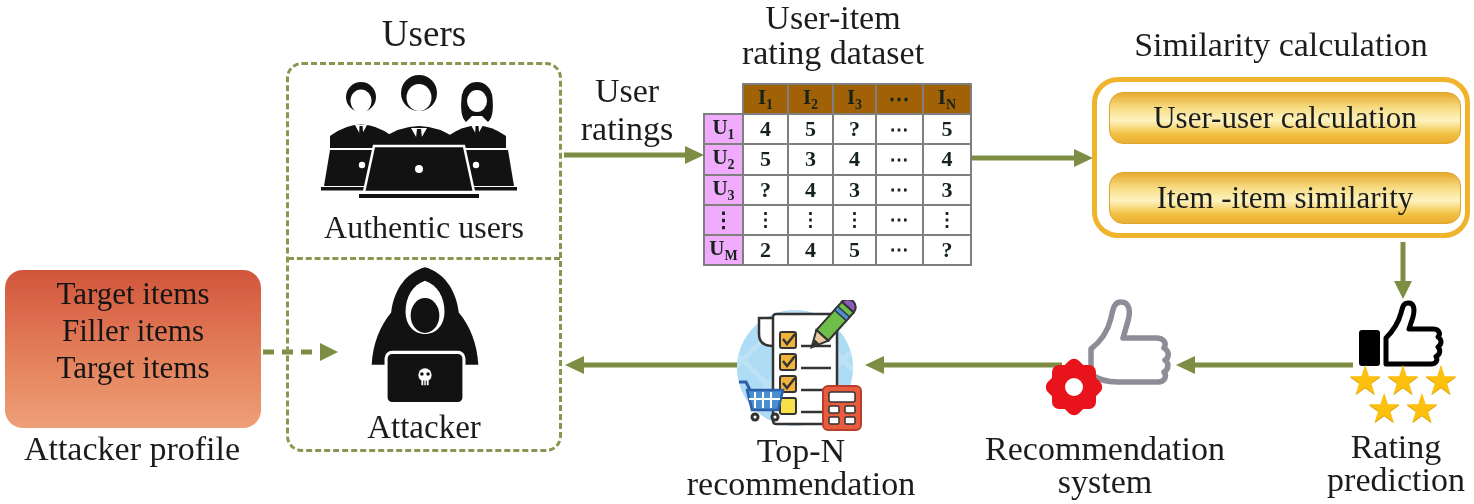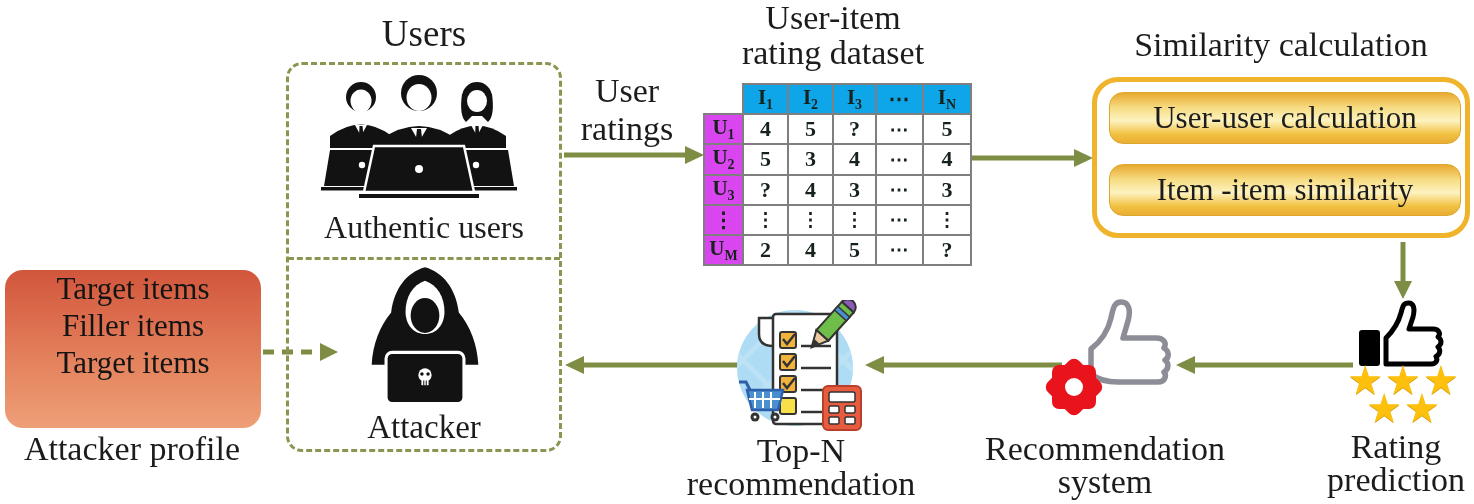--- a/index.html
+++ b/index.html
@@ -30,47 +30,47 @@
   .dataset-title{left:683px;top:0px;width:300px;font-size:34px;line-height:35px;}
 
   
   .rating-table{
     position:absolute;left:703px;top:83px;border-collapse:collapse;table-layout:fixed;
   }
   .rating-table td,.rating-table th{
     border:2px solid #7f7f7f;text-align:center;vertical-align:middle;
     font-weight:bold;font-size:22px;padding:0;height:28px;color:#15231a;
   }
-  .rating-table th.colhead{background:#0ea5e9;font-size:21px;}
-  .rating-table th.rowhead{background:#d946ef;font-size:21px;}
+  .rating-table th.colhead{background:#a16207;font-size:21px;}
+  .rating-table th.rowhead{background:#f0abfc;font-size:21px;}
   .rating-table td.corner,.rating-table th.corner{border:none;background:transparent;}
   .rating-table sub{font-size:14px;font-weight:bold;}
   .rating-table .dots{font-size:19px;letter-spacing:1px;}
   .rating-table .vdots{font-size:19px;line-height:14px;}
 
   
   .sim-title{left:1092px;top:26px;width:378px;font-size:34px;}
   .sim-box{
     position:absolute;left:1092px;top:77px;width:378px;height:161px;box-sizing:border-box;
     border:5px solid #f0b42c;border-radius:26px;background:#fff;
   }
   .sim-btn{
     position:absolute;left:12px;width:352px;height:52px;border-radius:14px;
     background:linear-gradient(180deg,#e8a930 0%,#f7dd84 30%,#fdf3c0 55%,#f2c243 82%,#e9ad33 100%);
     border:1px solid #dda62e;box-sizing:border-box;
     font-size:31px;text-align:center;line-height:50px;color:#1c1c1c;white-space:nowrap;
   }
   .sim-btn.b1{top:10px;}
-  .sim-btn.b2{top:82px;}
+  .sim-btn.b2{top:90px;}
 
   
   .profile-box{
     position:absolute;left:5px;top:270px;width:256px;height:158px;border-radius:18px;
     background:linear-gradient(180deg,#d1563b 0%,#dd7050 35%,#e78b64 70%,#ee9f78 100%);
-    text-align:center;box-sizing:border-box;
+    text-align:center;padding-top:5px;box-sizing:border-box;
   }
   .profile-box .pline{font-size:31px;line-height:37px;color:#141414;white-space:nowrap;}
   .profile-caption{left:4px;top:430px;width:256px;font-size:34px;text-align:center;}
 
   
   .topn-label{left:685px;top:434px;width:232px;font-size:34px;line-height:33px;text-align:center;}
   .recsys-label{left:985px;top:432px;width:240px;font-size:34px;line-height:33px;}
   .rating-label{left:1318px;top:430px;width:156px;font-size:34px;line-height:33px;}
 
   

